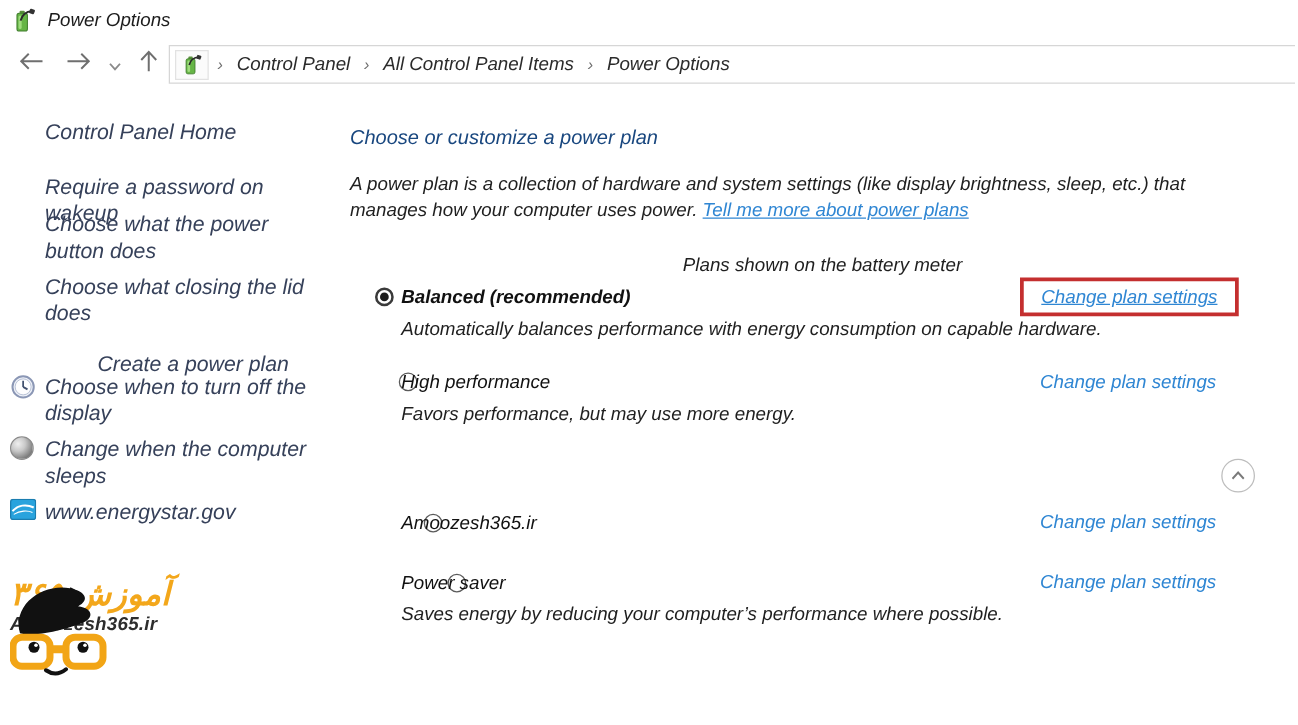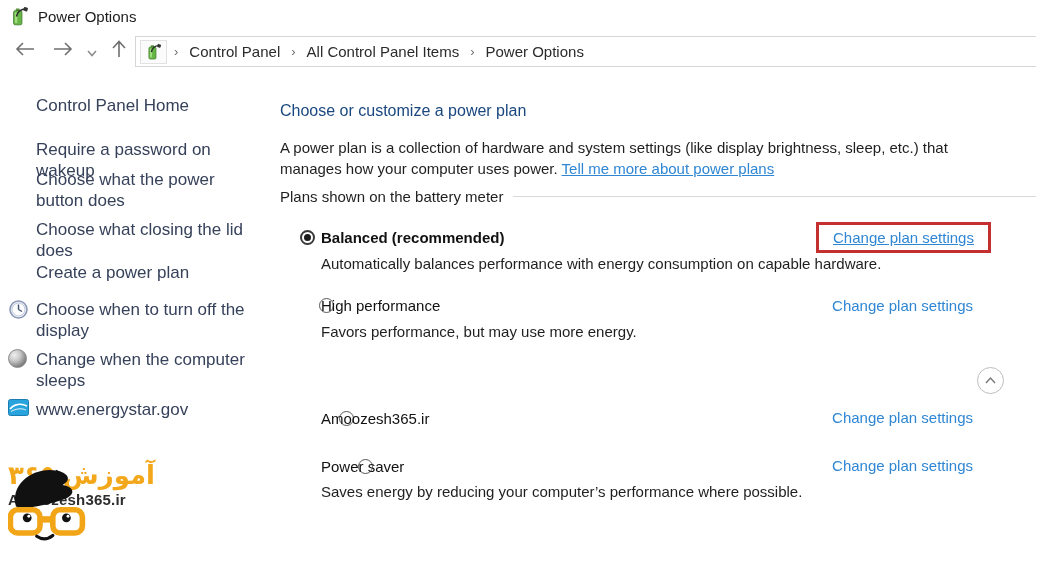--- a/index.html
+++ b/index.html
@@ -1,20 +1,21 @@
 <!DOCTYPE html>
 <html><head>
 <meta charset="utf-8">
 <style>
   * { margin:0; padding:0; box-sizing:border-box; }
   html,body { background:#fff; }
   .screen {
     position:relative; width:1036px; height:580px; background:#ffffff;
     font-family:"Liberation Sans","DejaVu Sans",sans-serif; color:#1a1a1a;
     overflow:hidden;
+    font-style:italic;
   }
   .abs { position:absolute; }
 
   
   .titlebar { left:0; top:0; height:32px; display:flex; align-items:center; padding-left:9px; gap:9px; }
   .titlebar .title-text { font-size:15px; color:#1c1c1c; }
 
   
   .nav-arrow { color:#6f6f6f; background:none; border:none; font-family:inherit; cursor:default; }
   .addressbar {
@@ -113,21 +114,21 @@
     <span class="crumb">All Control Panel Items</span>
     <span class="crumb-sep">›</span>
     <span class="crumb">Power Options</span>
   </div>
 
   
   <div class="abs side-item" style="top:95px;">Control Panel Home</div>
   <div class="abs side-item" style="top:139px;">Require a password on wakeup</div>
   <div class="abs side-item" style="top:219px;">Choose what closing the lid does</div>
   <div class="abs side-item" style="top:169px;">Choose what the power button does</div>
-  <div class="abs side-item" style="top:262px;">Create a power plan</div>
+  <div class="abs side-item" style="top:281px;margin-left:42px;">Create a power plan</div>
 
   <span class="abs side-icon" style="top:299px;">
     <svg width="21" height="21" viewBox="0 0 21 21">
       <circle cx="10.5" cy="10.5" r="8.5" fill="#eef1f8" stroke="#8b97b5" stroke-width="1.6"></circle>
       <circle cx="10.5" cy="10.5" r="6.4" fill="#fdfdfe" stroke="#b9c2d6" stroke-width="0.8"></circle>
       <path d="M10.5,10.5 L10.5,5.5 M10.5,10.5 L14,12.5" stroke="#41506e" stroke-width="1.4" fill="none"></path>
     </svg>
   </span>
   <div class="abs side-item" style="top:299px;">Choose when to turn off the display</div>
 
@@ -146,21 +147,21 @@
   <div class="abs side-item" style="top:399px;">www.energystar.gov</div>
 
   
   <h1 class="abs page-heading">Choose or customize a power plan</h1>
 
   <p class="abs intro">
     <span>A power plan is a collection of hardware and system settings (like display brightness, sleep, etc.) that manages how your computer uses power.</span>
     <a class="link">Tell me more about power plans</a>
   </p>
 
-  <div class="abs group" style="left:280px; top:188px; width:756px;">
+  <div class="abs group" style="left:280px; top:204px; width:756px;flex-direction:column;">
     <span class="group-label">Plans shown on the battery meter</span>
     <span class="group-rule"></span>
   </div>
 
   
   <span class="abs radio selected" style="left:300px; top:230px;"></span>
   <span class="abs plan-name bold" style="left:321px; top:229px;">Balanced (recommended)</span>
   <div class="abs red-box">
     <a class="link" style="font-size:15px;">Change plan settings</a>
   </div>

